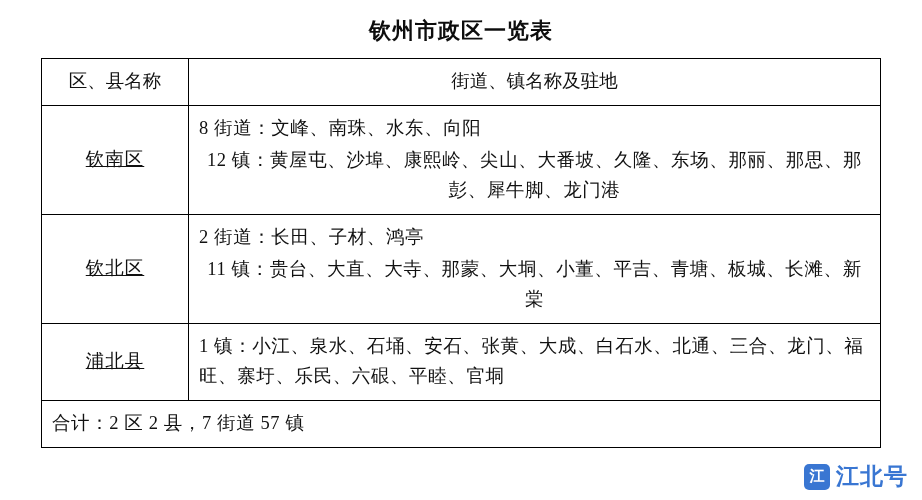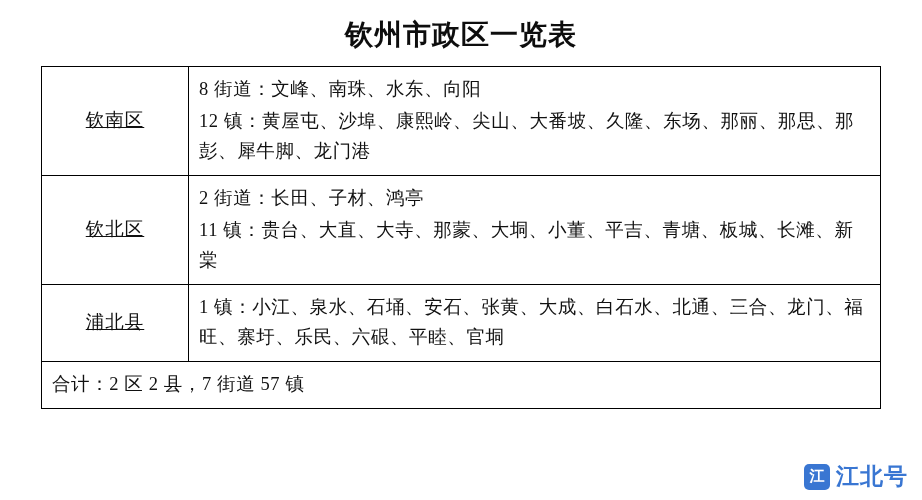--- a/index.html
+++ b/index.html
@@ -16,21 +16,21 @@
     overflow: hidden;
   }
   .page {
     position: relative;
     width: 922px;
     height: 500px;
     box-sizing: border-box;
   }
   .doc-title {
     text-align: center;
-    font-size: 28px;
+    font-size: 22px;
     font-weight: bold;
     letter-spacing: 1px;
     padding-top: 16px;
     padding-bottom: 12px;
     color: #0d0d0d;
   }
   table.region-table {
     border-collapse: collapse;
     margin: 0 auto;
     width: 840px;
@@ -65,20 +65,21 @@
     text-align: left;
     padding-left: 14px;
     padding-right: 8px;
   }
   .detail-line {
     white-space: normal;
     letter-spacing: 0.6px;
   }
   .detail-line + .detail-line {
     margin-top: 2px;
+    text-align: center;
   }
   td.total-cell {
     text-align: left;
     padding-left: 14px;
     letter-spacing: 0.6px;
   }
   .watermark {
     position: absolute;
     right: 14px;
     bottom: 8px;
@@ -109,20 +110,24 @@
 </style>
 </head>
 <body>
 
 <div class="page">
 
   <div class="doc-title">钦州市政区一览表</div>
 
   <table class="region-table">
     <tbody>
+      <tr>
+        <td class="col-head-left">区、县名称</td>
+        <td class="head-cell">街道、镇名称及驻地</td>
+      </tr>
 
       <tr>
         <td class="name-cell">钦南区</td>
         <td class="detail-cell">
           <div class="detail-line">8 街道：文峰、南珠、水东、向阳</div>
           <div class="detail-line">12 镇：黄屋屯、沙埠、康熙岭、尖山、大番坡、久隆、东场、那丽、那思、那彭、犀牛脚、龙门港</div>
         </td>
       </tr>
 
       <tr>

